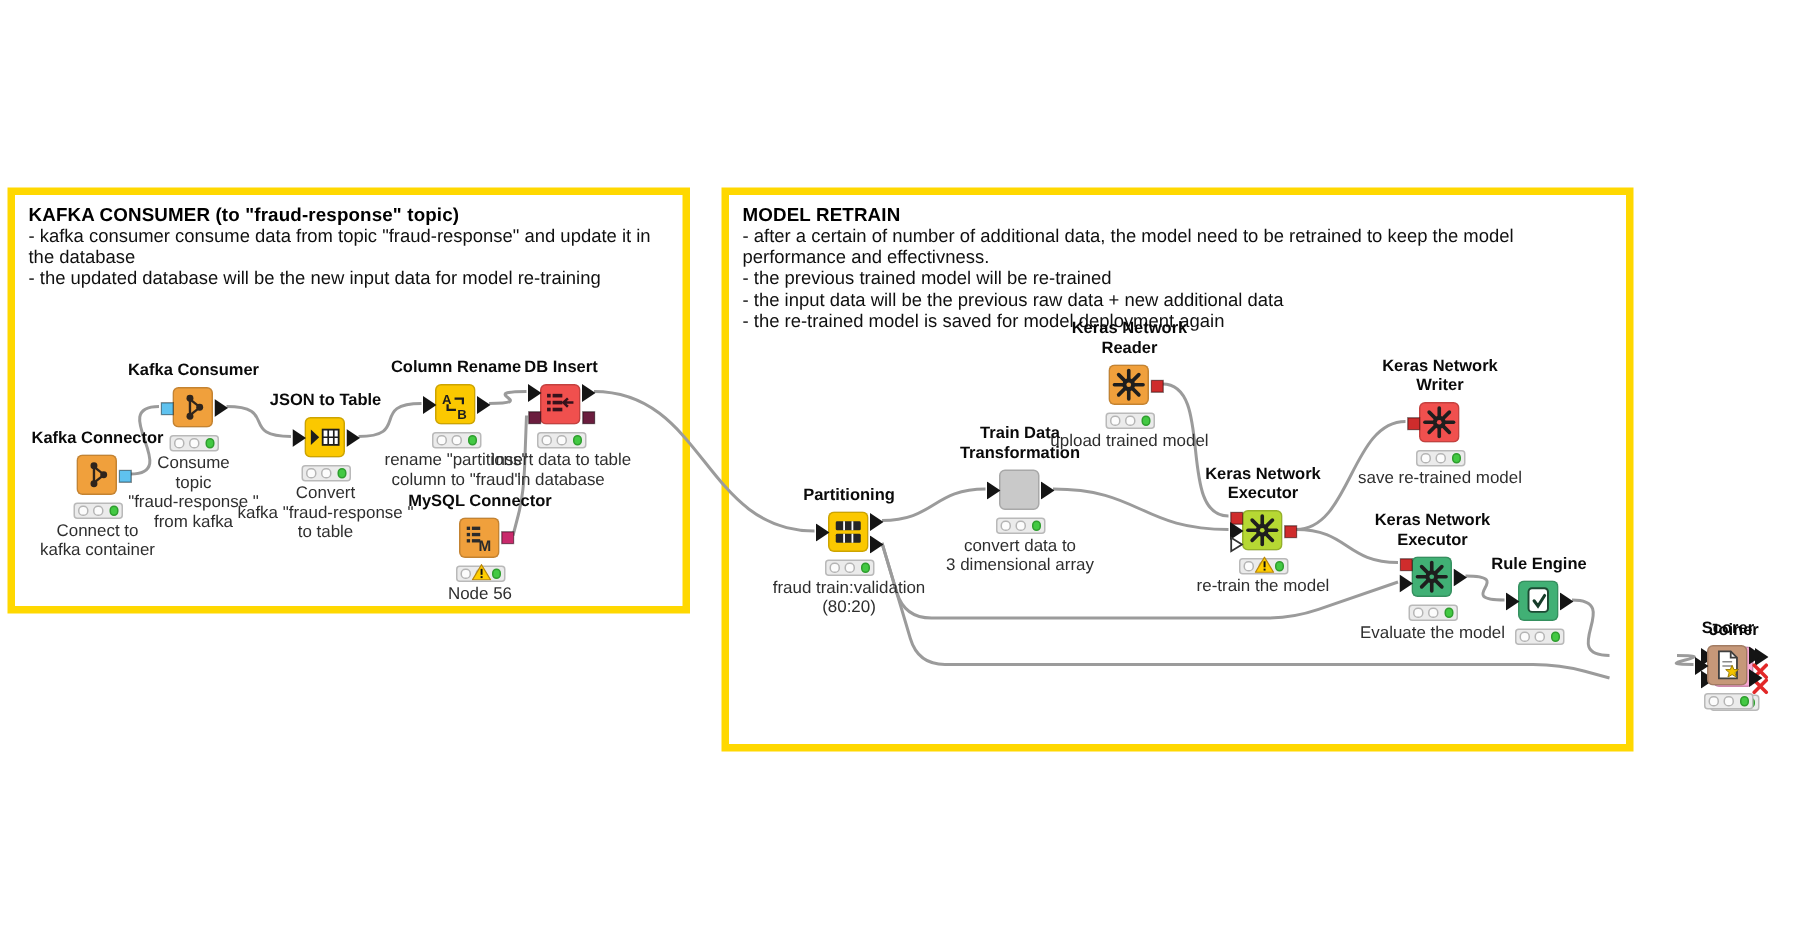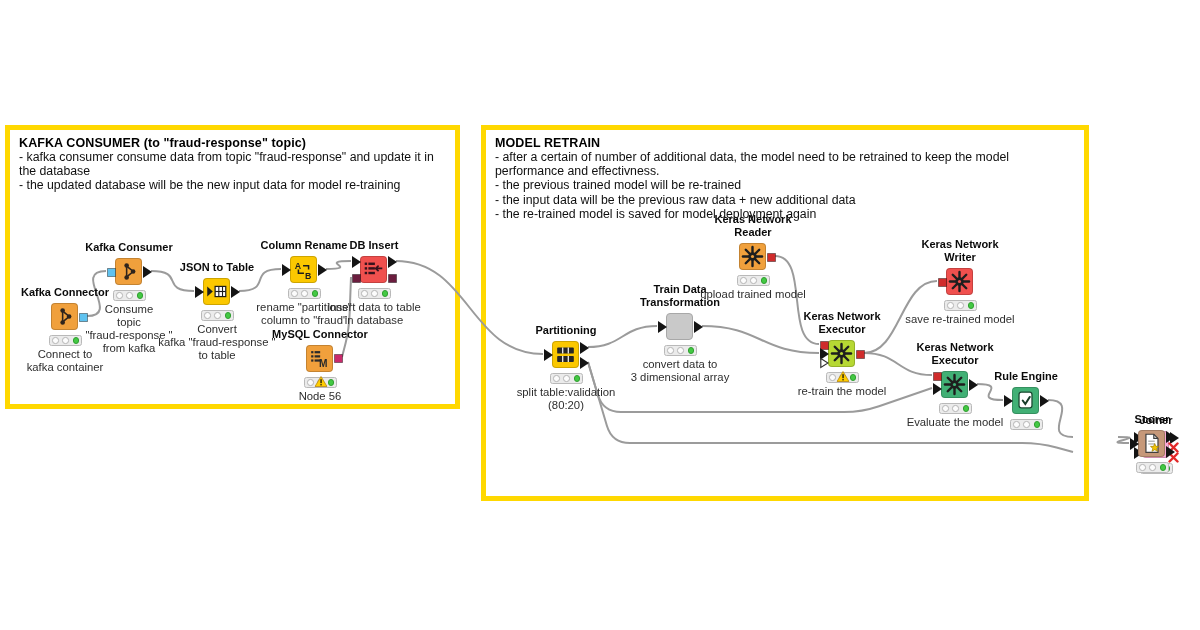--- a/index.html
+++ b/index.html
@@ -290,21 +290,21 @@
         </svg></span>
       <div class="nlabel" style="top: -18px;">
         <div>Partitioning</div>
       </div>
       <div class="status">
         <span class="dot"></span>
         <span class="dot"></span>
         <span class="dot green"></span>
       </div>
       <div class="caption">
-        <div>split table:validation</div>
+        <div>fraud train:validation</div>
         <div>(80:20)</div>
       </div>
     </div>
     <div class="node" style="left: 666px; top: 313px; background: rgb(201, 201, 201); border-color: rgb(168, 168, 168);">
       <span class="icon"></span>
       <span class="port" style="left: -9px; top: 7px;"><svg width="9" height="12" viewBox="0 0 9 12">
           <polygon points="0,0 9,6 0,12" fill="#141414"></polygon>
         </svg></span>
       <span class="port" style="left: 27px; top: 7px;"><svg width="9" height="12" viewBox="0 0 9 12">
           <polygon points="0,0 9,6 0,12" fill="#141414"></polygon>

